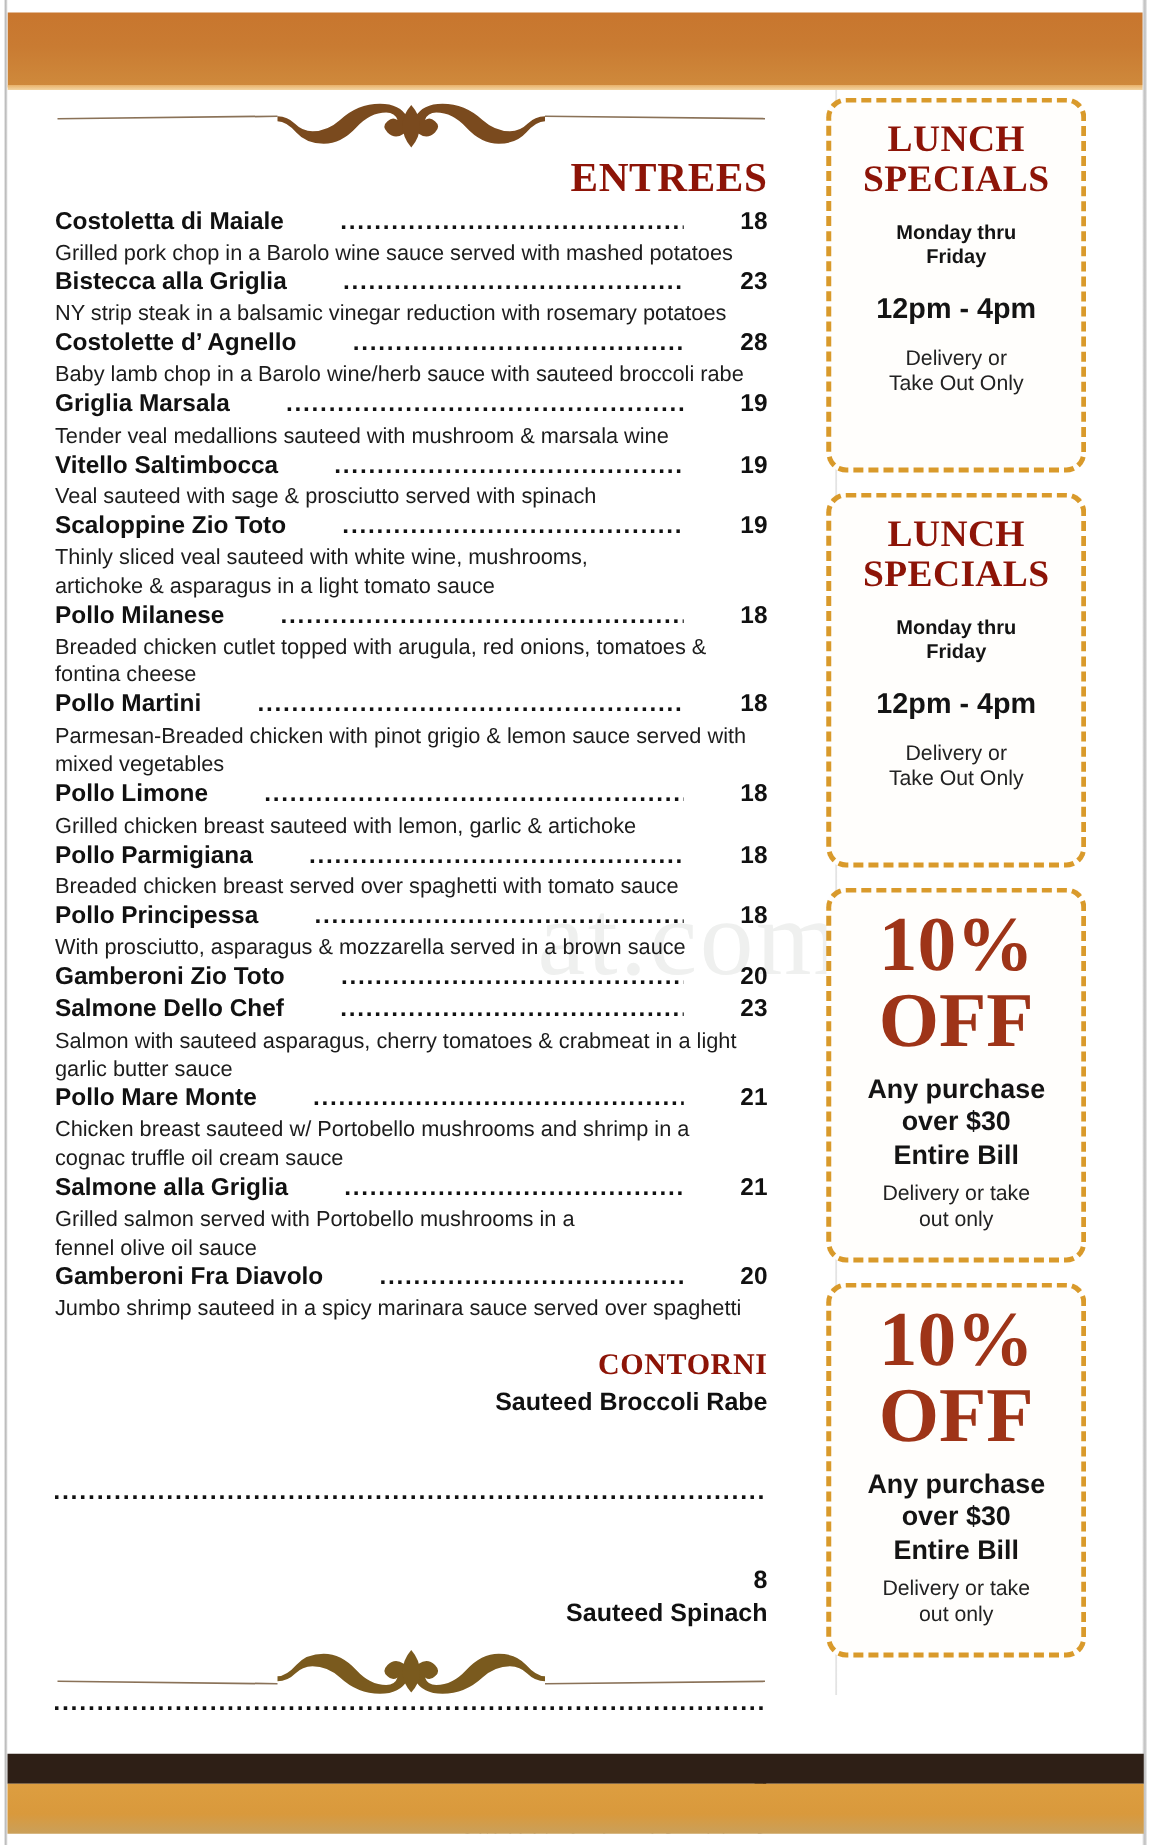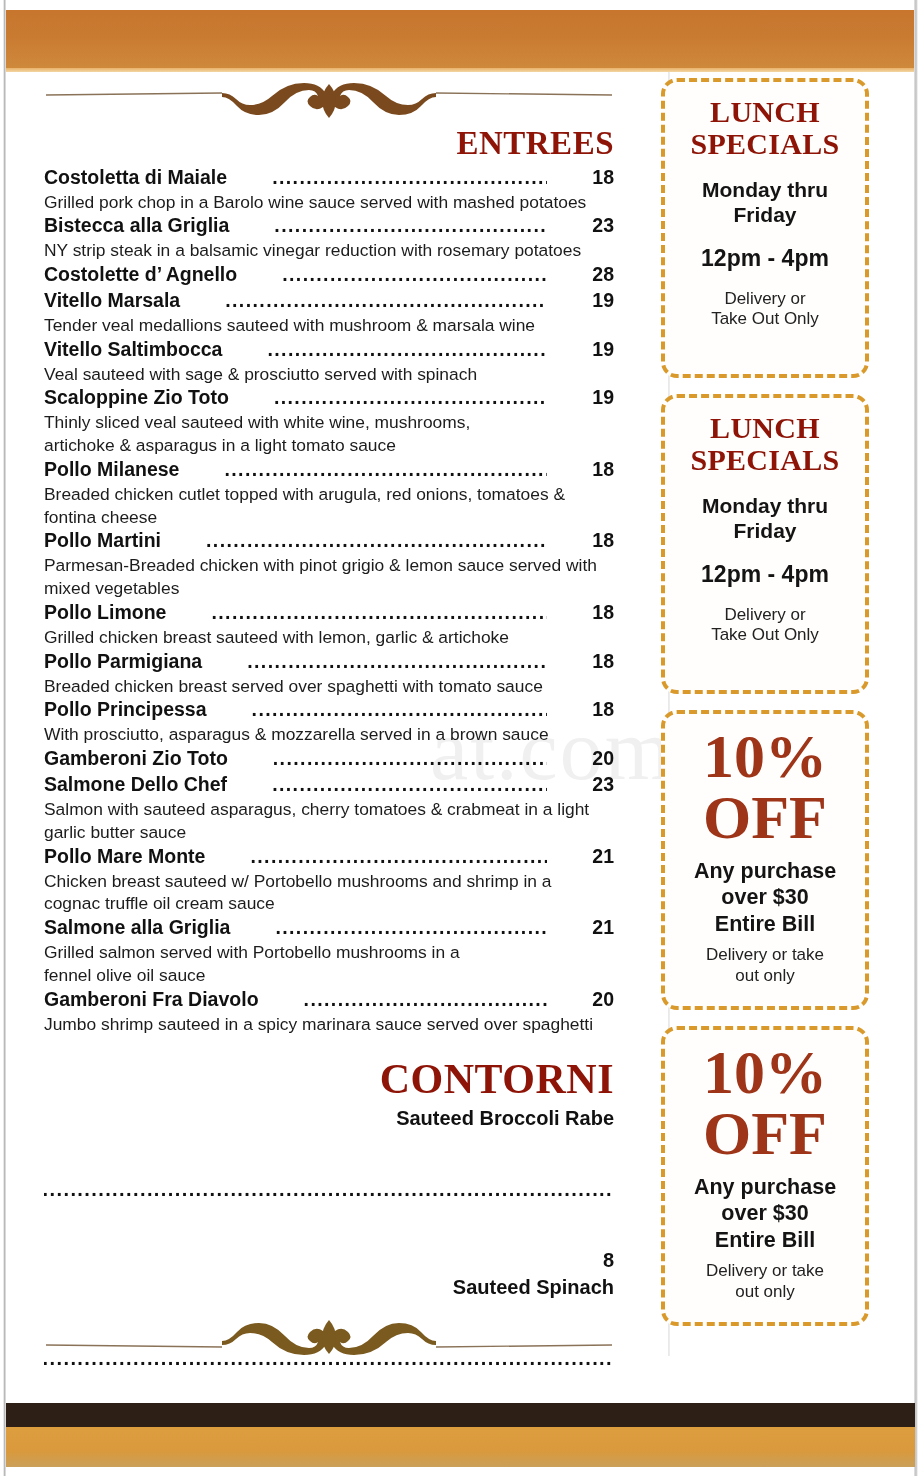--- a/index.html
+++ b/index.html
@@ -97,21 +97,21 @@
   .section-title {
     text-align: right;
     font-family: "Liberation Serif", serif;
     font-weight: bold;
     font-size: 33px;
     color: #8d1407;
     letter-spacing: .5px;
     margin: 6px 0 4px 0;
     line-height: 1.05;
   }
-  .section-title.contorni { font-size: 42px; margin-top: 22px; }
+  .section-title.contorni { font-size: 24px; margin-top: 22px; }
 
   .item { margin: 0; }
 
   .item-line {
     display: flex;
     align-items: flex-end;
     font-weight: bold;
     font-size: 19.5px;
     color: #111111;
     line-height: 1.33;
@@ -176,21 +176,21 @@
   .c-big {
     font-family: "Liberation Serif", serif;
     font-weight: bold;
     font-size: 62px;
     color: #9e3418;
     line-height: .98;
     margin: 2px 0 0 0;
   }
   .c-sub {
     font-weight: bold;
-    font-size: 21px;
+    font-size: 16px;
     color: #141414;
     line-height: 1.2;
     margin: 16px 0 0 0;
   }
   .c-sub2 {
     font-weight: bold;
     font-size: 23px;
     color: #141414;
     line-height: 1.2;
     margin: 18px 0 0 0;
@@ -262,24 +262,25 @@
             <span class="item-price">23</span>
           </div>
           <div class="item-desc">NY strip steak in a balsamic vinegar reduction with rosemary potatoes</div>
         </div>
         <div class="item">
           <div class="item-line">
             <span class="item-name">Costolette d’ Agnello</span>
             <span class="leader">........................................................................................................................................................................................................</span>
             <span class="item-price">28</span>
           </div>
-        </div>
-        <div class="item">
-          <div class="item-line">
-            <span class="item-name">Vitello Marsala </span>
+          <div class="item-desc">Baby lamb chop in a Barolo wine/herb sauce with sauteed broccoli rabe</div>
+        </div>
+        <div class="item">
+          <div class="item-line">
+            <span class="item-name">Griglia Marsala </span>
             <span class="leader">........................................................................................................................................................................................................</span>
             <span class="item-price">19</span>
           </div>
           <div class="item-desc">Tender veal medallions sauteed with mushroom &amp; marsala wine</div>
         </div>
         <div class="item">
           <div class="item-line">
             <span class="item-name">Vitello Saltimbocca</span>
             <span class="leader">........................................................................................................................................................................................................</span>
             <span class="item-price">19</span>

